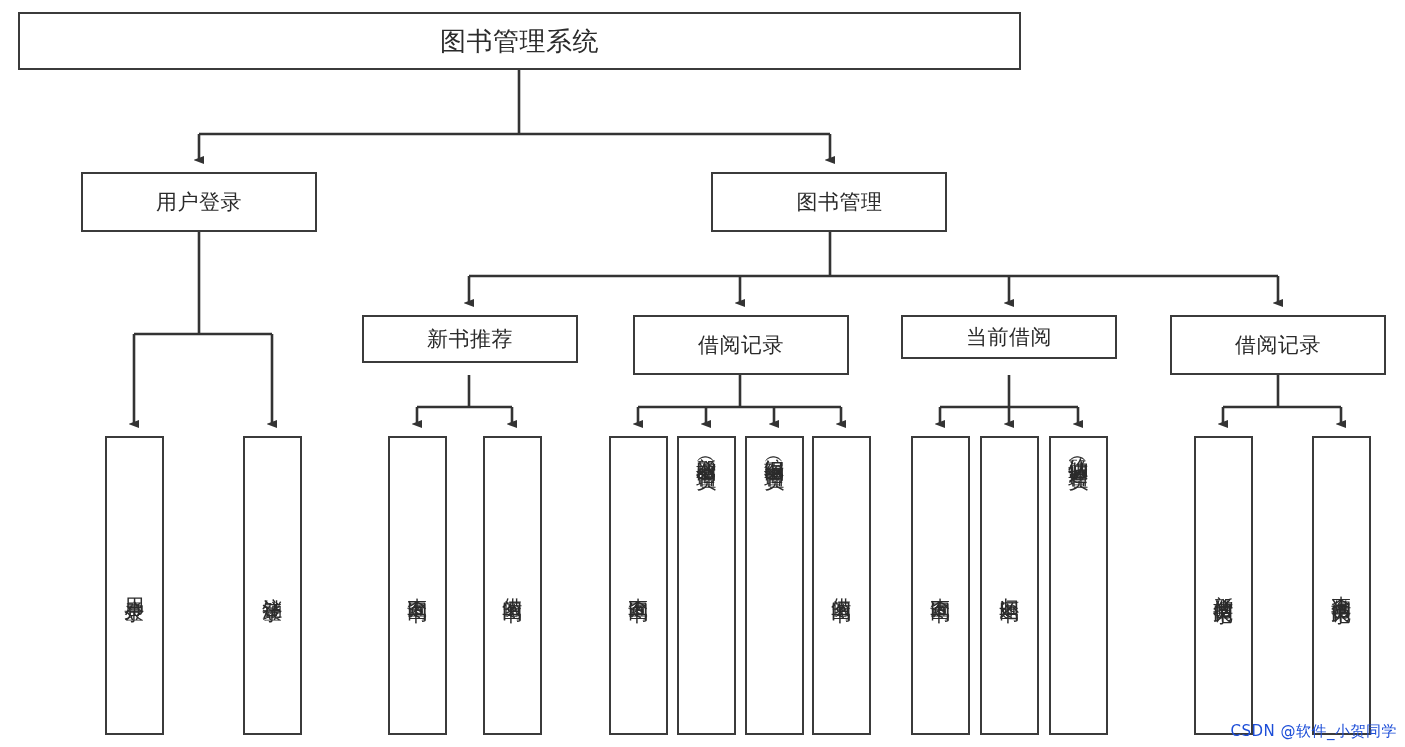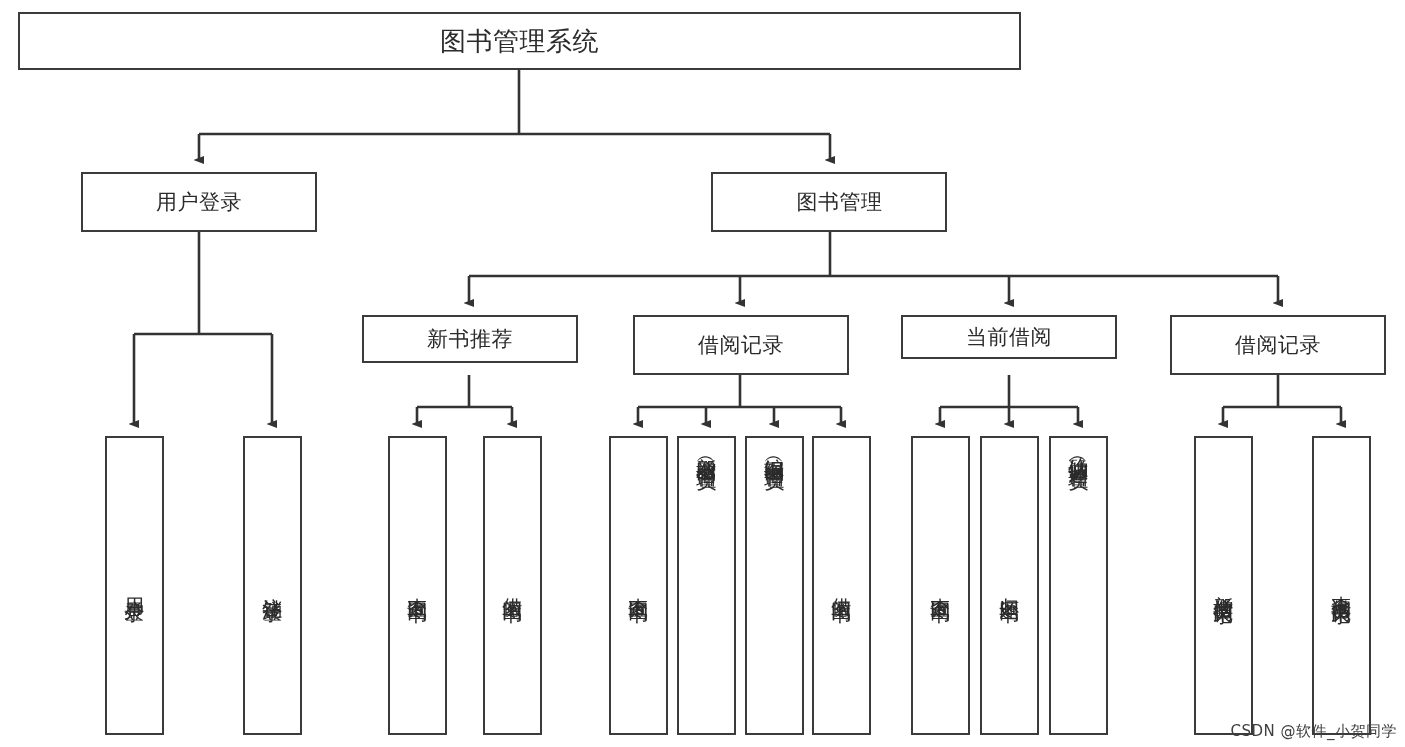--- a/index.html
+++ b/index.html
@@ -66,21 +66,21 @@
   }
   .node.vert.centered {
     align-items: center;
     padding-top: 0;
   }
   .watermark {
     position: absolute;
     right: 8px;
     bottom: 6px;
     font-size: 15px;
-    color: #404040;
+    color: #1d4ed8;
     white-space: nowrap;
     letter-spacing: 0.5px;
     margin-left: 48px;
   }
 </style>
 </head>
 <body>
 
 <div id="canvas">
 

